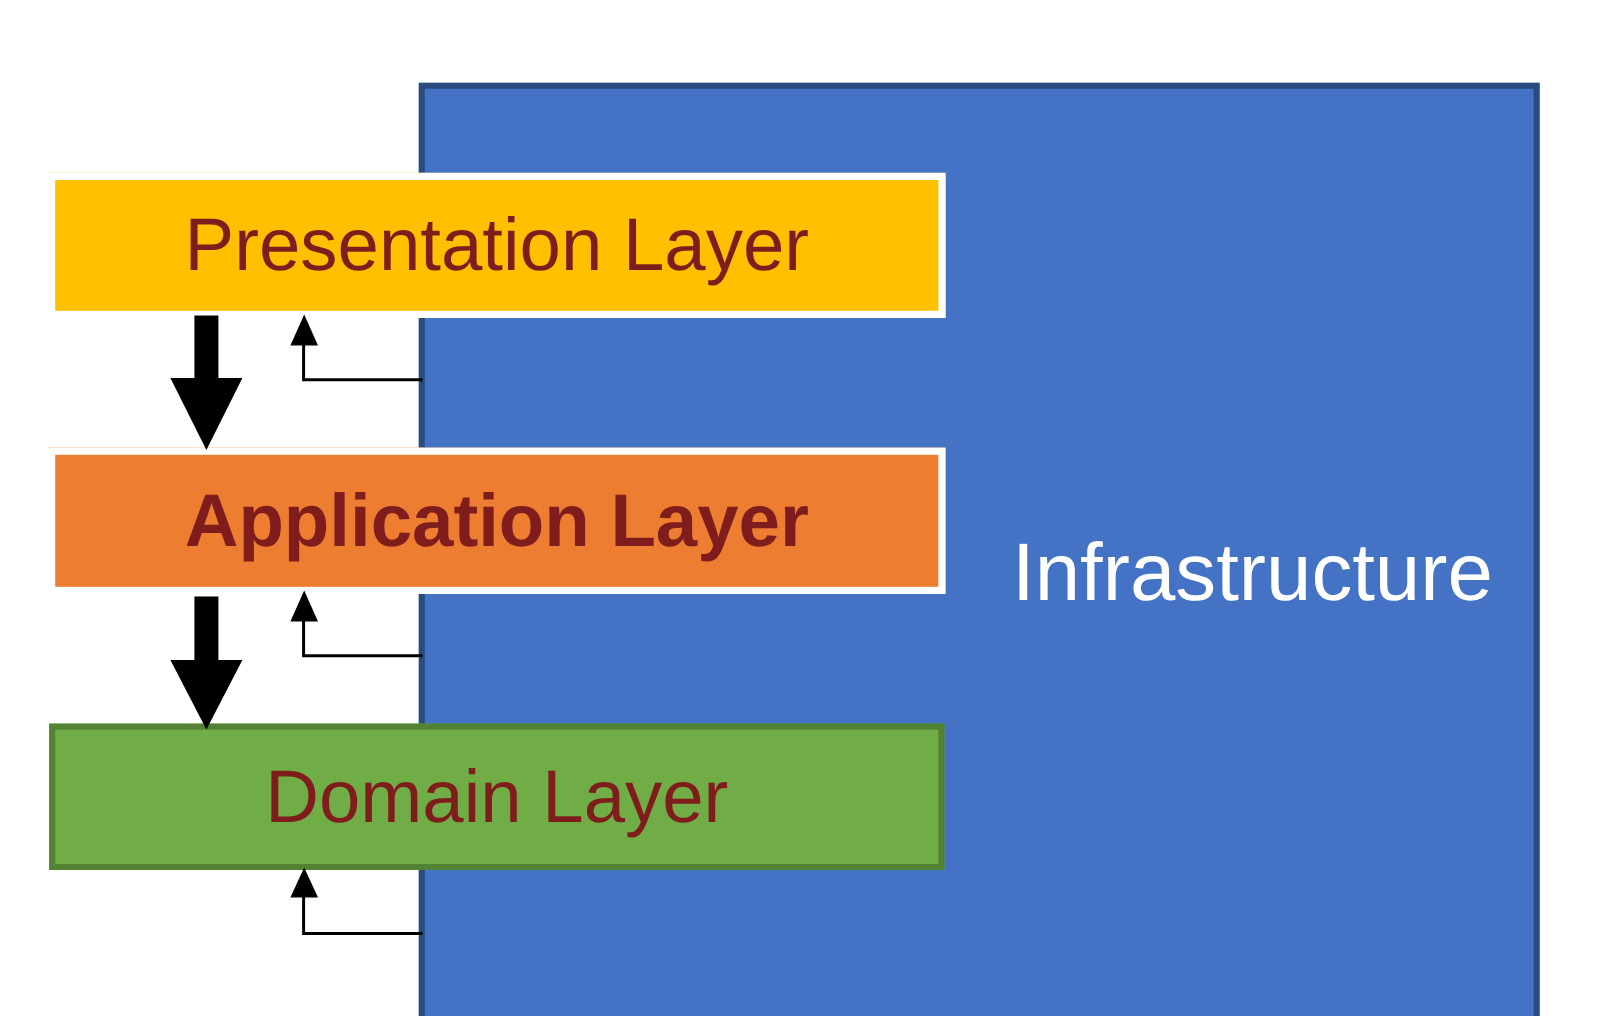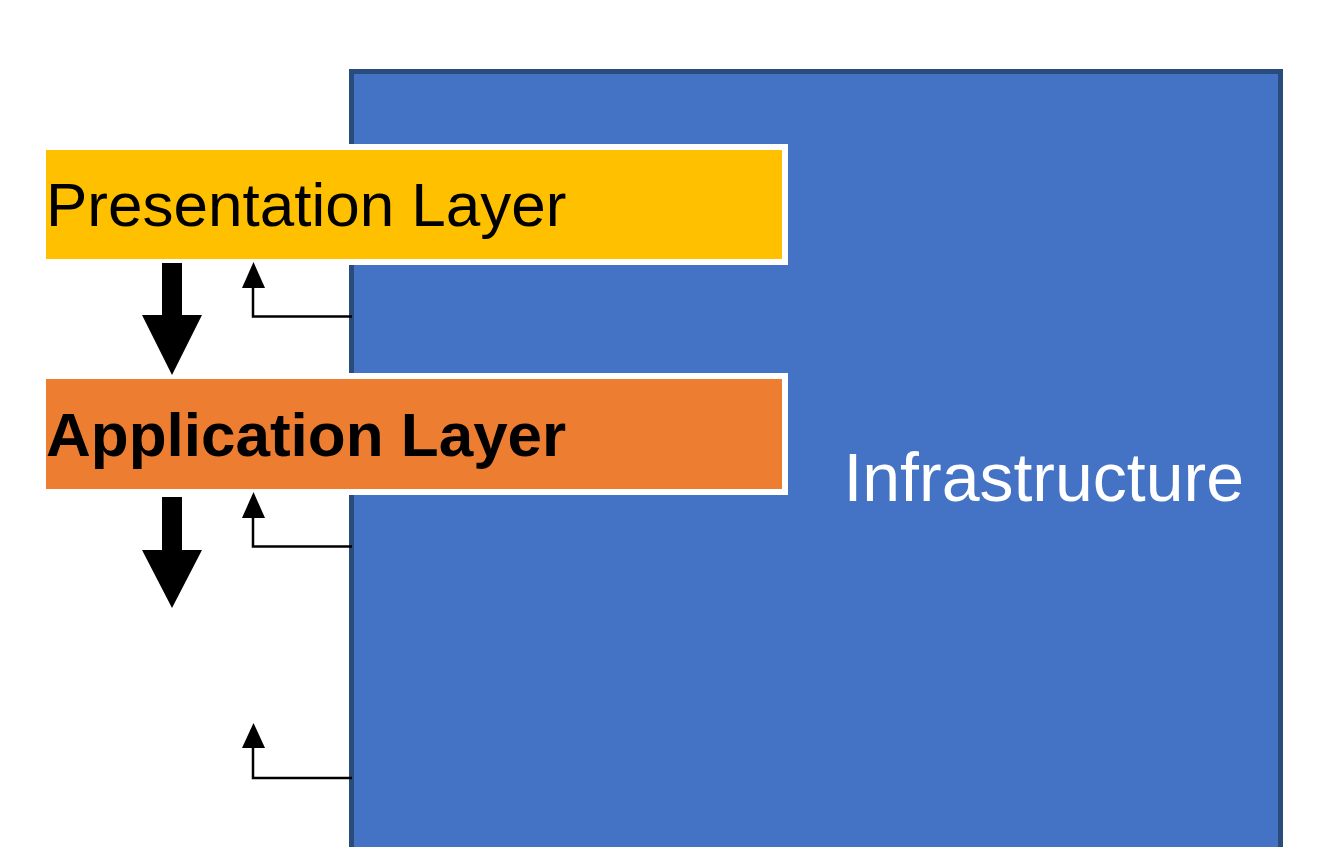--- a/index.html
+++ b/index.html
@@ -35,22 +35,23 @@
     color: #ffffff;
     font-size: 68px;
     line-height: 1.32;
     text-align: right;
     font-weight: 400;
   }
   .layer-bar {
     position: absolute;
     box-sizing: border-box;
     display: flex;
+    justify-content: center;
     align-items: center;
-    color: #000000;
+    color: #7f1d1d;
     font-size: 62px;
     font-weight: 400;
     white-space: nowrap;
   }
   .layer-presentation {
     left: 40px;
     top: 144px;
     width: 748px;
     height: 121px;
     background: #FFC000;
@@ -94,20 +95,23 @@
   </div>
 
   <div class="layer-bar layer-presentation">
     <span>Presentation Layer</span>
   </div>
 
   <div class="layer-bar layer-application">
     <span>Application Layer</span>
   </div>
 
+  <div class="layer-bar layer-domain">
+    <span>Domain Layer</span>
+  </div>
 
   <svg class="arrows-overlay" viewBox="0 0 1332 847" xmlns="http://www.w3.org/2000/svg">
 
     <polygon points="162,263 182,263 182,315 202,315 172,375 142,315 162,315" fill="#000000"></polygon>
 
     <polygon points="162,497 182,497 182,550 202,550 172,608 142,550 162,550" fill="#000000"></polygon>
 
     <g>
       <polyline points="352,316.5 253,316.5 253,287" fill="none" stroke-width="2.5" stroke="#000000"></polyline>
       <polygon points="242,288 265,288 253.5,262" fill="#000000"></polygon>

